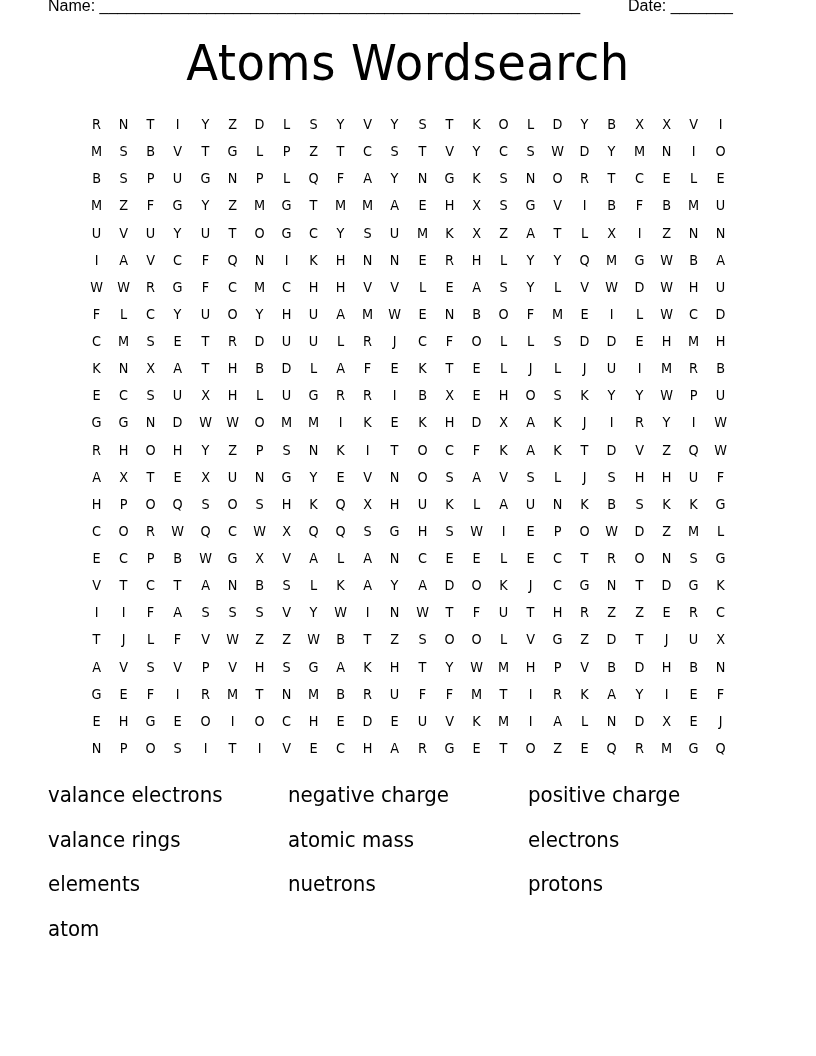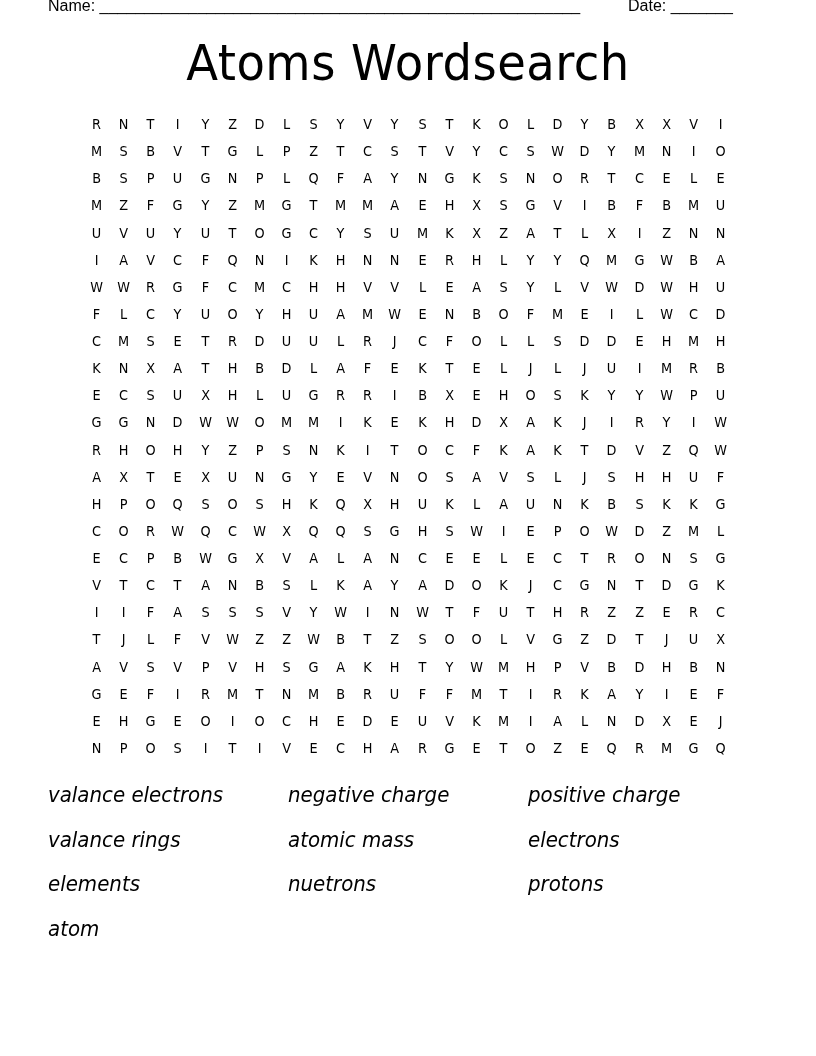--- a/index.html
+++ b/index.html
@@ -24,21 +24,20 @@
     }
     .cell {
       font-family: "DejaVu Sans", sans-serif; font-size: 14px;
       text-align: center; line-height: 27px; width: 27.13px; height: 27.13px;
       transform: scaleX(0.92);
     }
     .words {
       position: absolute; left: 48px; top: 778px; width: 720px;
       display: grid; grid-template-columns: 240px 240px 240px;
       grid-auto-rows: 44.5px;
-      font-style: italic;
     }
     .word {
       font-family: "DejaVu Sans", sans-serif; font-size: 22px; line-height: 34px;
       white-space: nowrap; transform-origin: left center; transform: scaleX(0.9);
     }
   </style>
 </head>
 <body>
 
 <div class="header-line">

